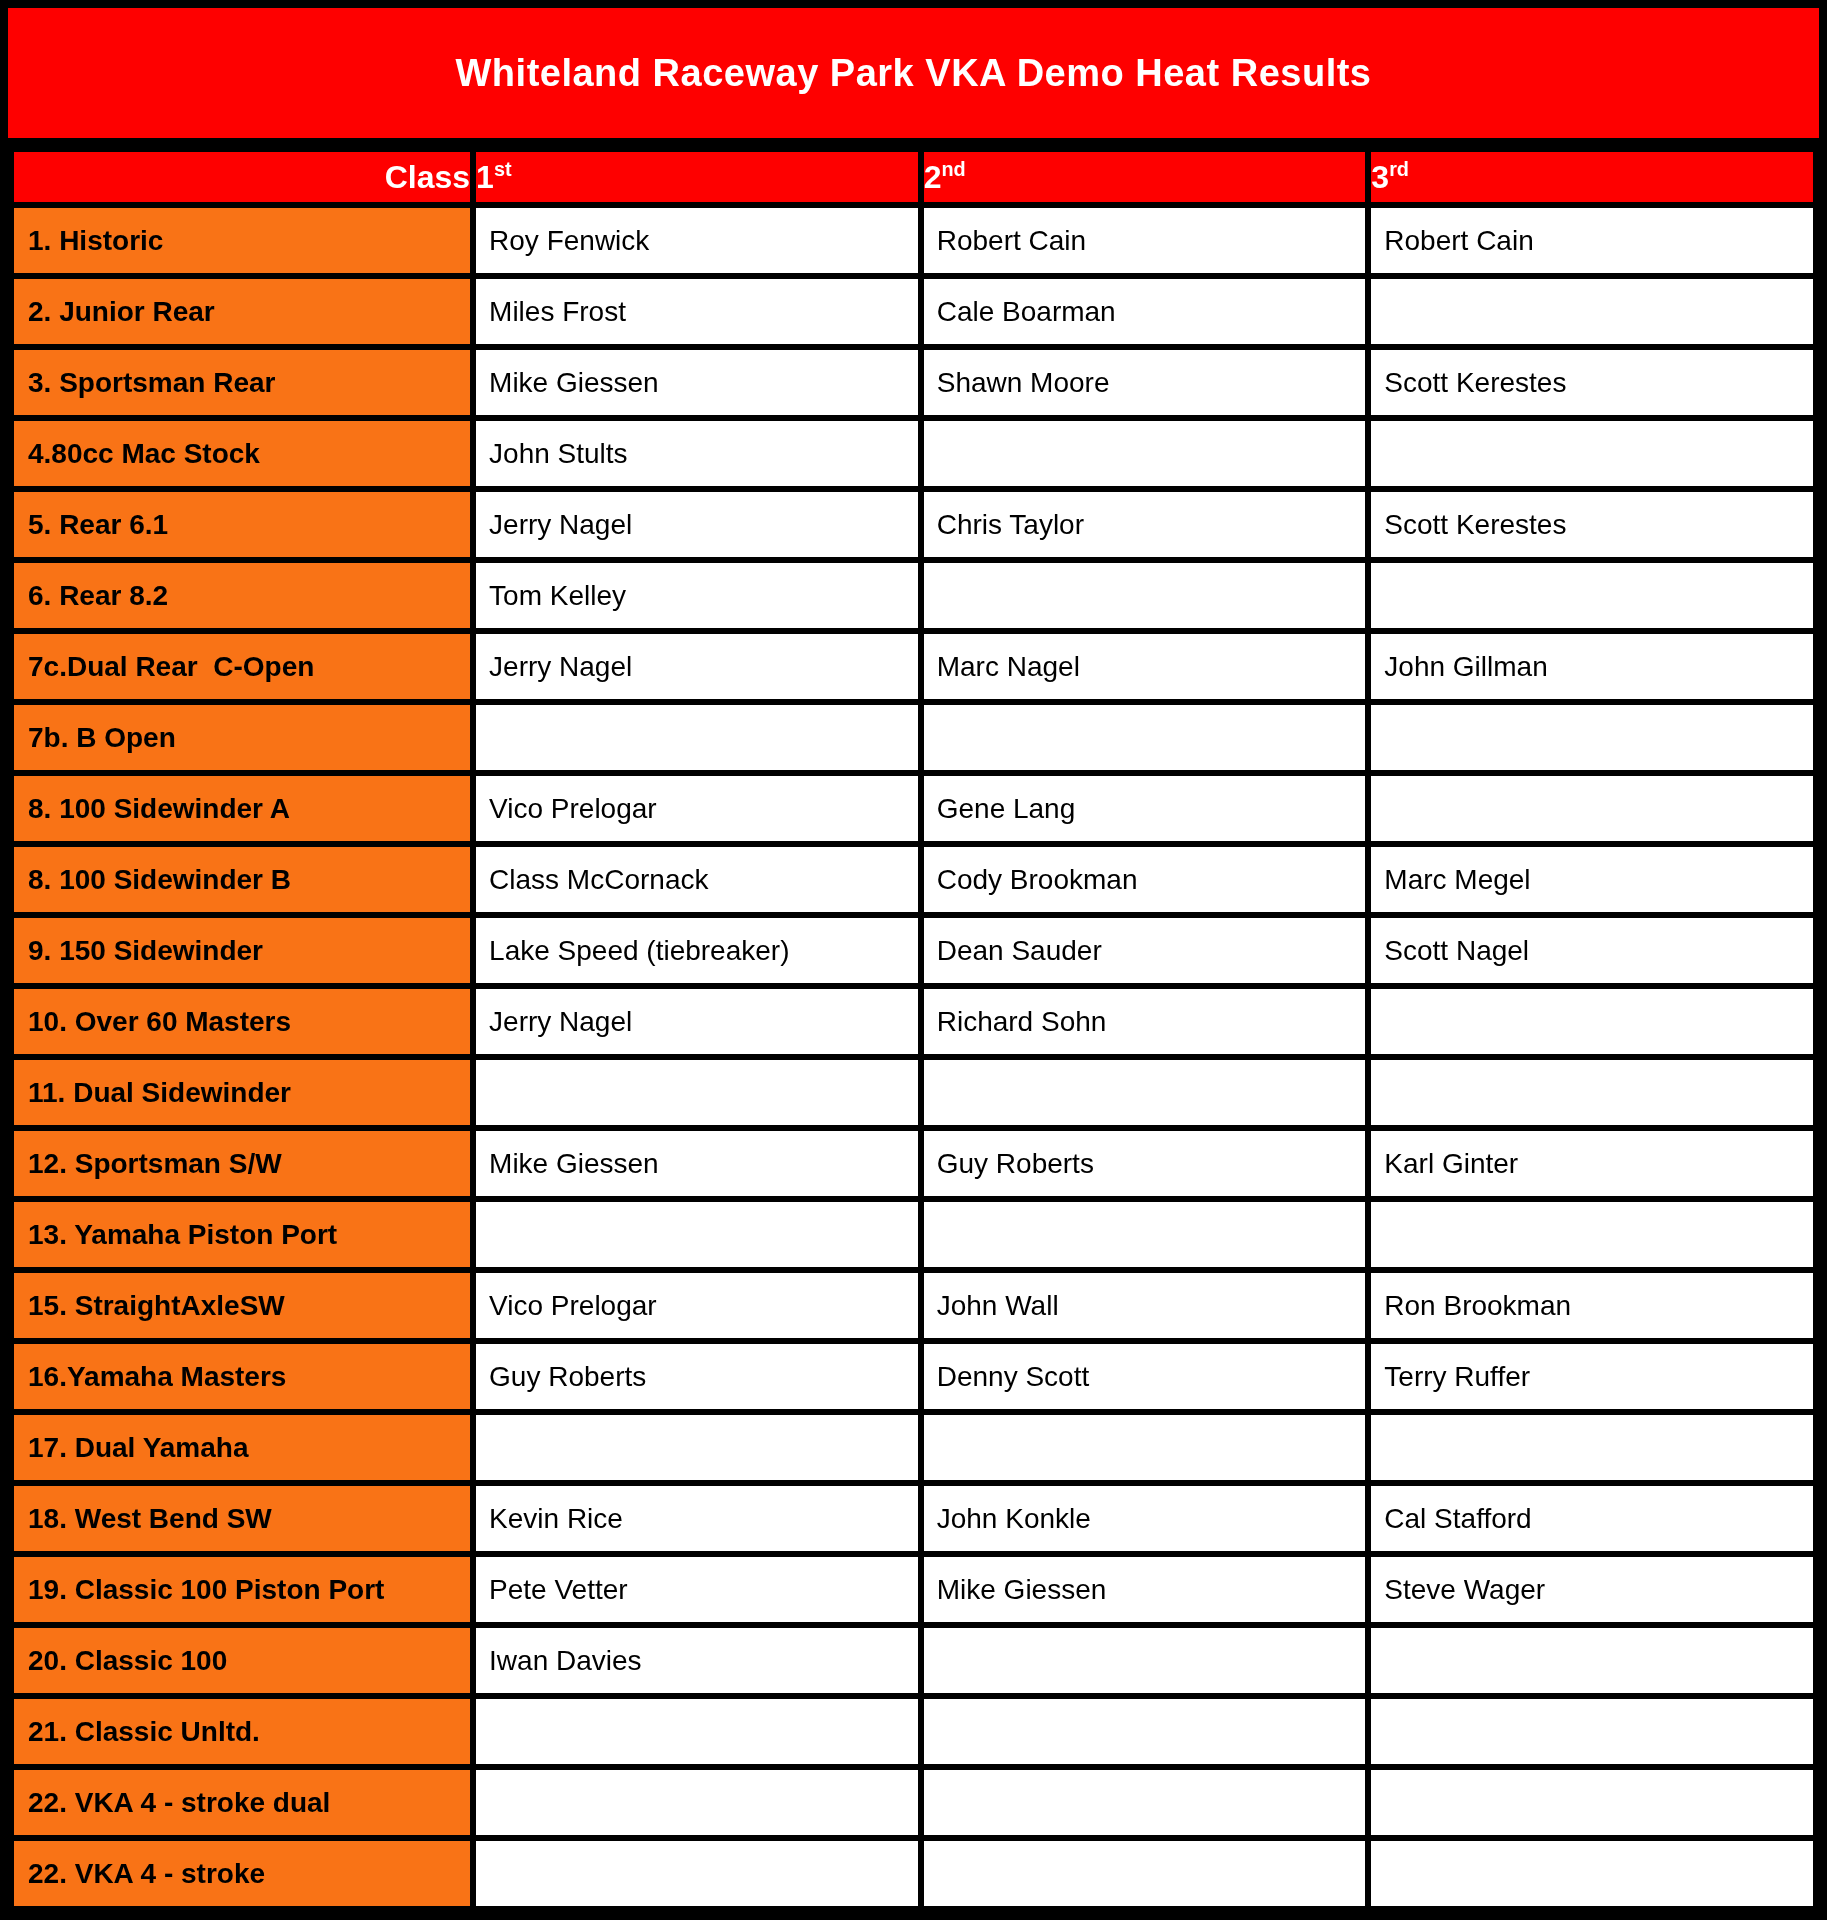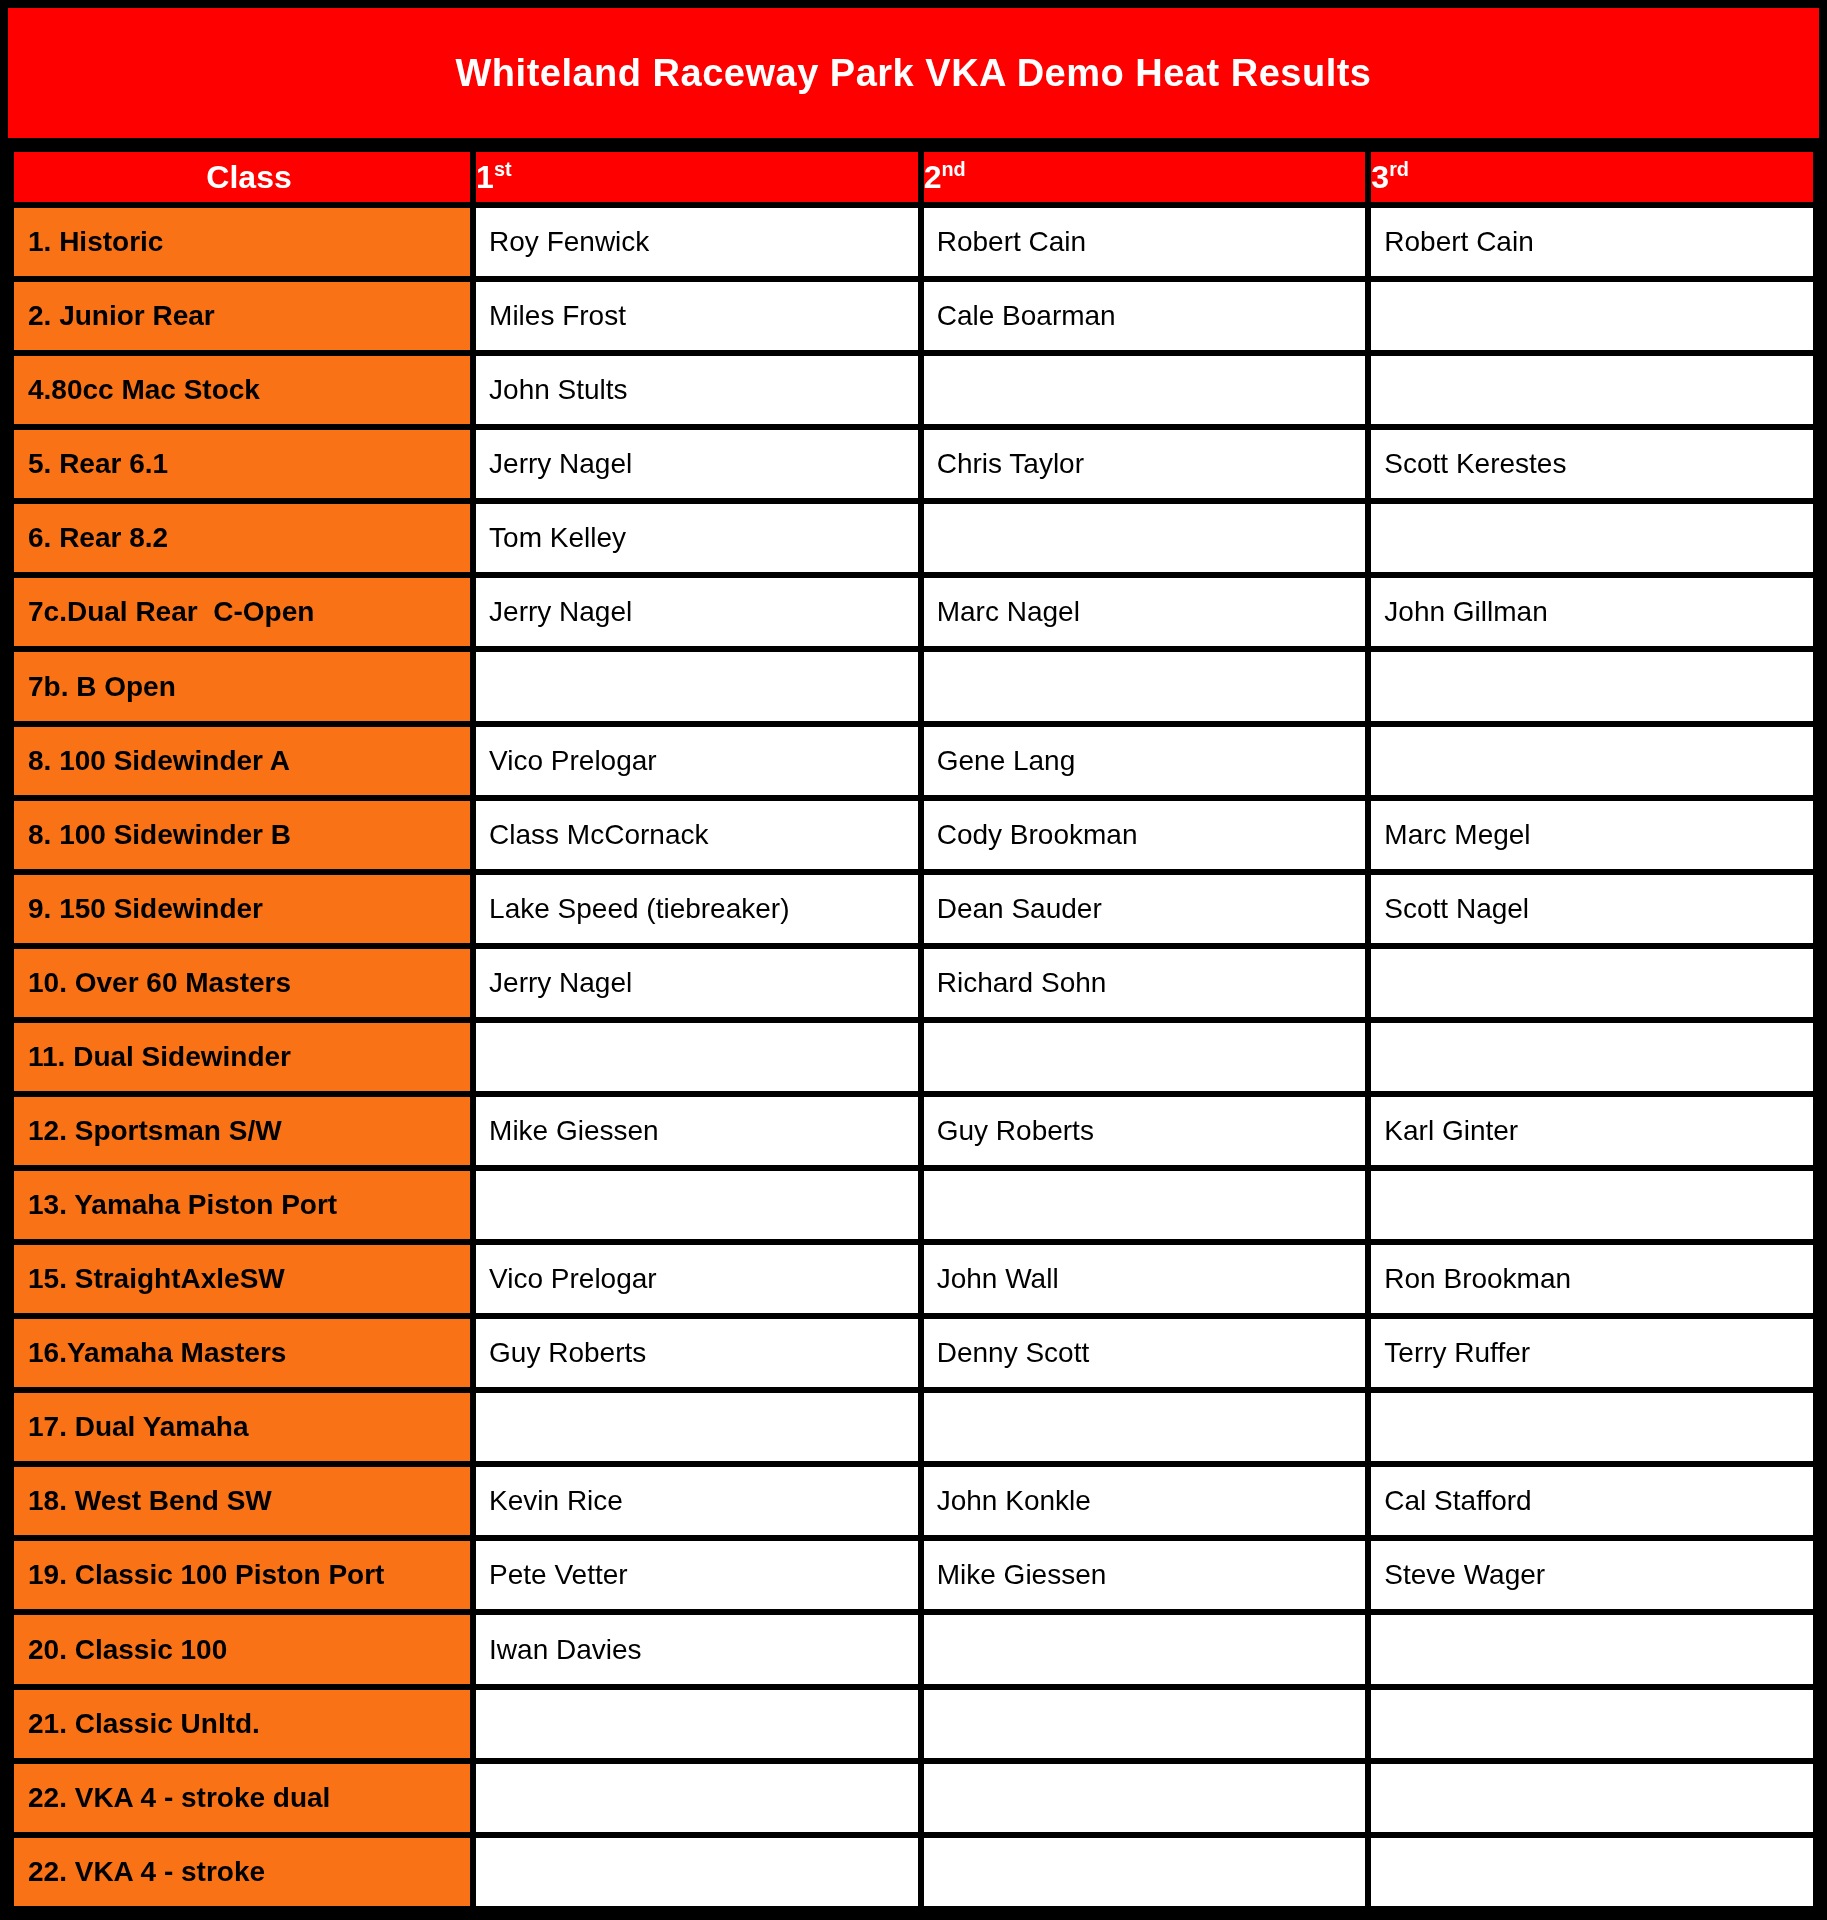--- a/index.html
+++ b/index.html
@@ -49,21 +49,21 @@
   th {
     background: #fe0000;
     color: #ffffff;
     font-weight: bold;
     font-size: 32px;
     text-align: left;
     height: 56px;
     padding: 0;
   }
   th.class-col {
-    text-align: center;
+    text-align: right;
     padding-left: 14px;
   }
   th sup {
     font-size: 0.62em;
     vertical-align: super;
     line-height: 0;
   }
   td {
     background: #ffffff;
     color: #000000;
@@ -109,20 +109,26 @@
           <td>Robert Cain</td>
           <td>Robert Cain</td>
         </tr>
         <tr>
           <td class="class-col">2. Junior Rear</td>
           <td>Miles Frost</td>
           <td>Cale Boarman</td>
           <td></td>
         </tr>
         <tr>
+          <td class="class-col">3. Sportsman Rear</td>
+          <td>Mike Giessen</td>
+          <td>Shawn Moore</td>
+          <td>Scott Kerestes</td>
+        </tr>
+        <tr>
           <td class="class-col">4.80cc Mac Stock</td>
           <td>John Stults</td>
           <td></td>
           <td></td>
         </tr>
         <tr>
           <td class="class-col">5. Rear 6.1</td>
           <td>Jerry Nagel</td>
           <td>Chris Taylor</td>
           <td>Scott Kerestes</td>

